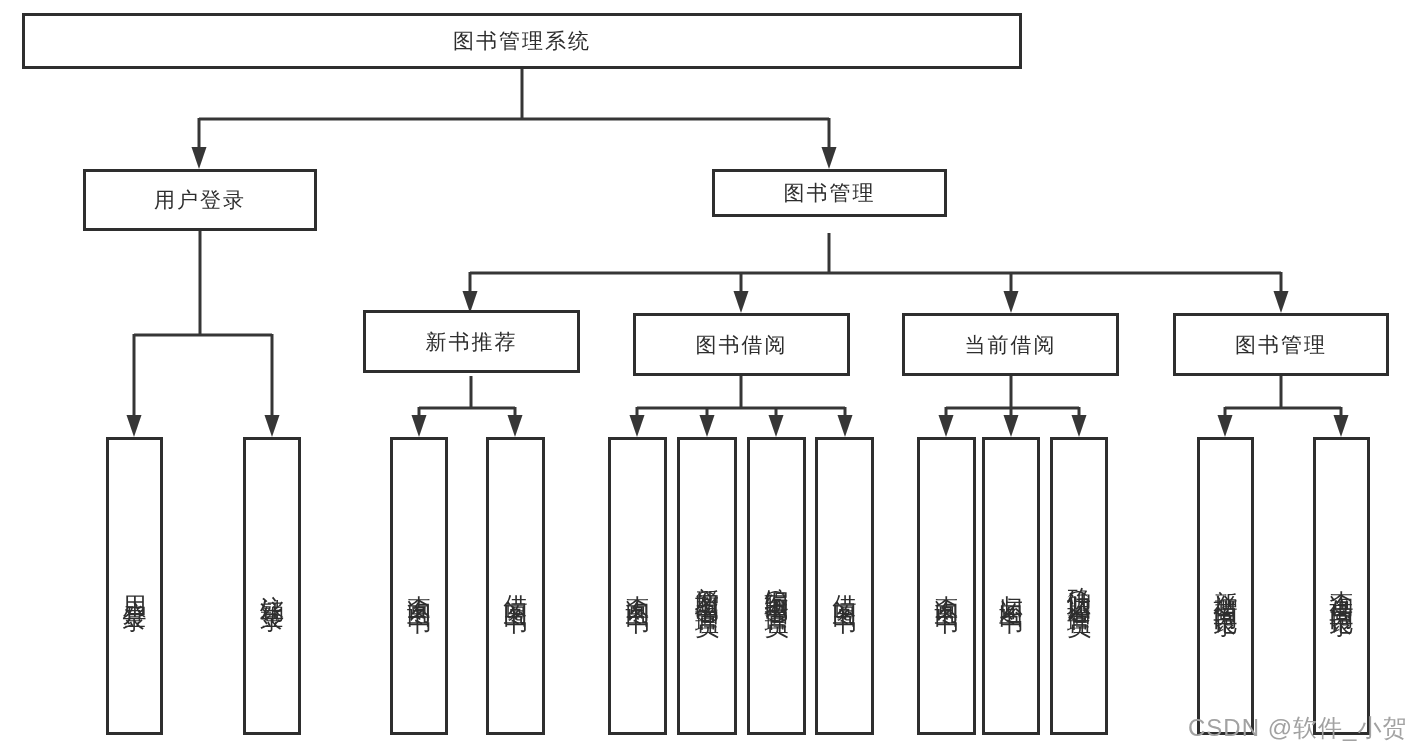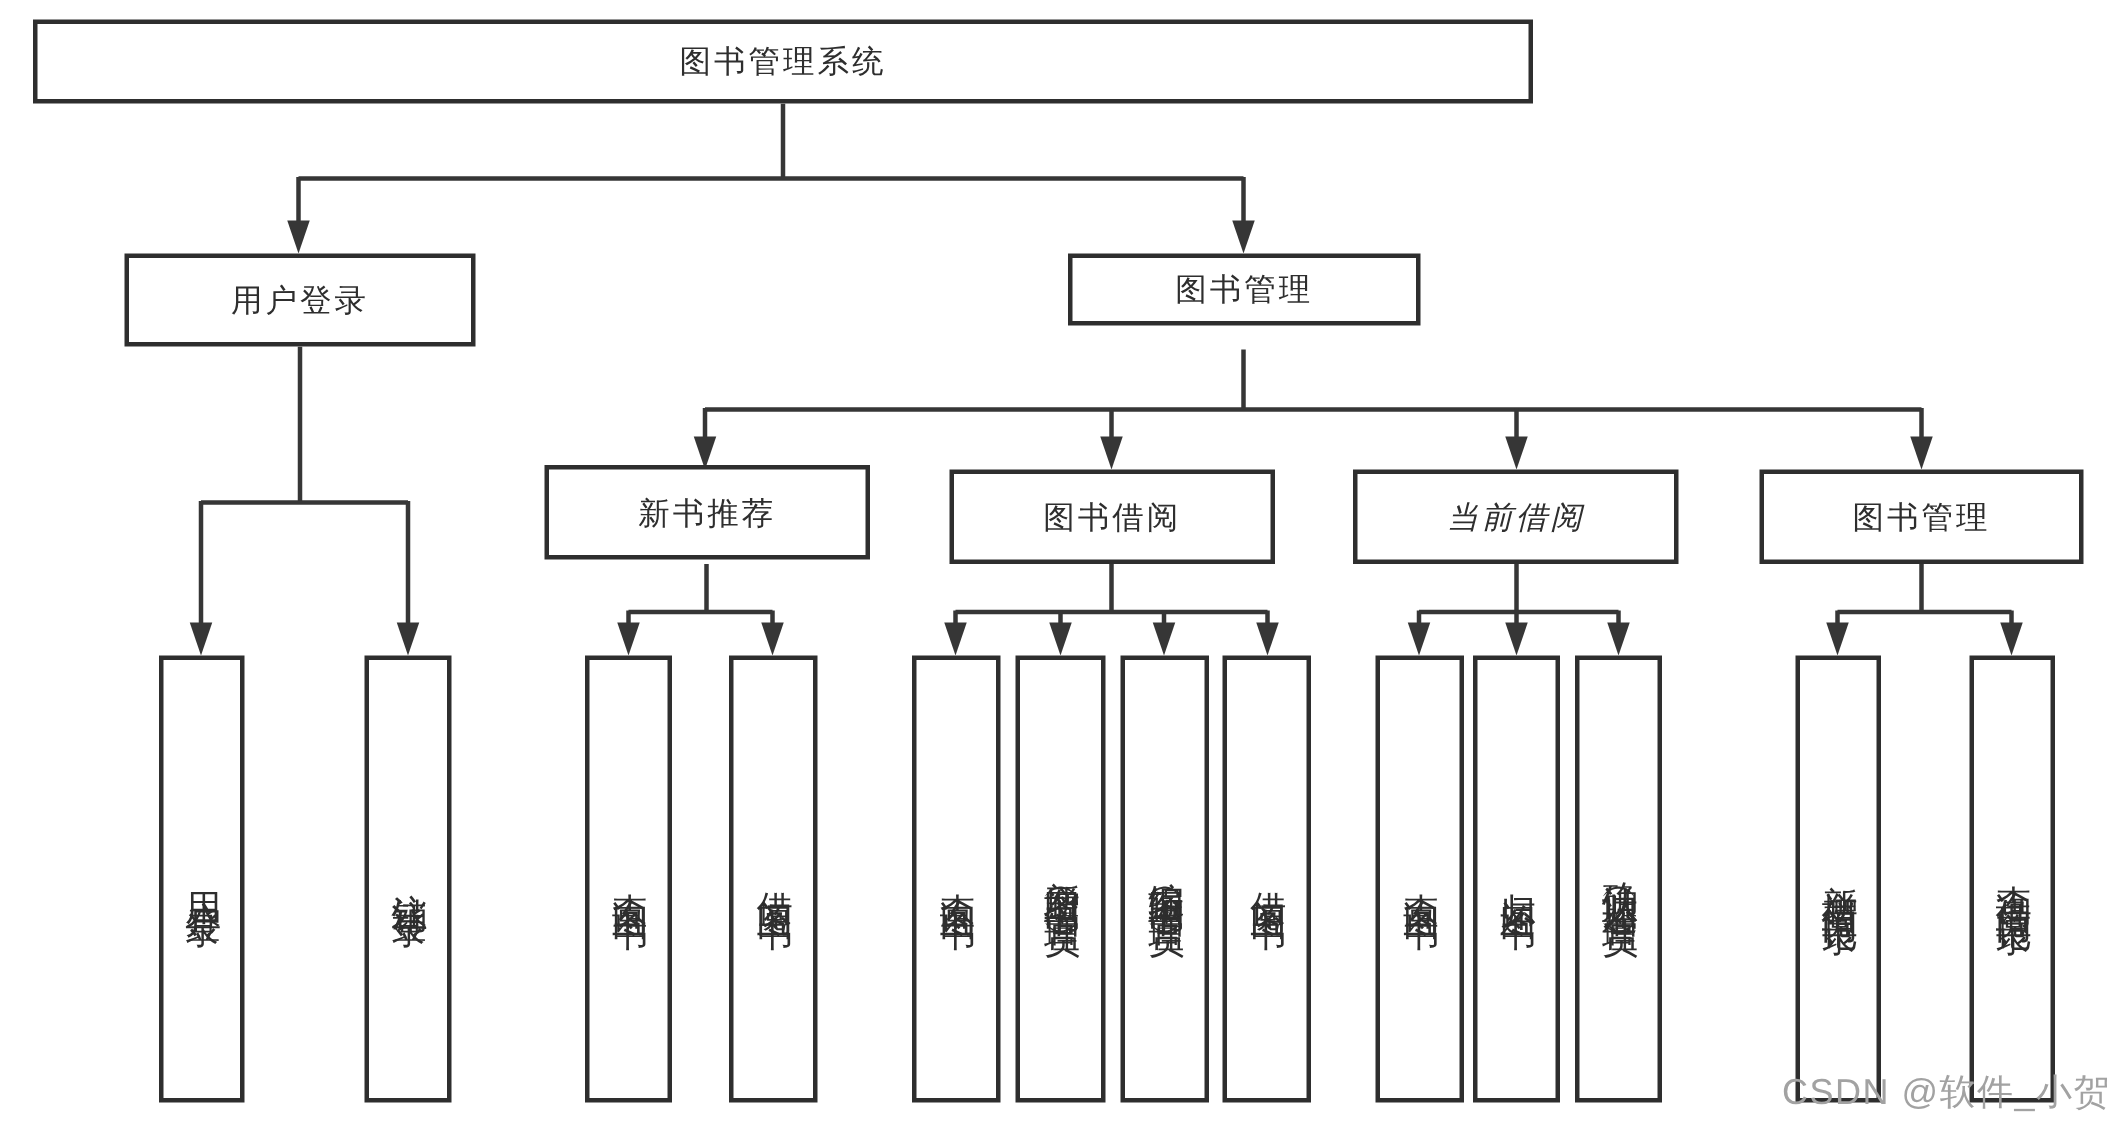--- a/index.html
+++ b/index.html
@@ -38,21 +38,21 @@
     font-size: 24px;
     letter-spacing: 5px;
     line-height: 1;
   }
   
   .n-root   { left: 22px;   top: 13px;  width: 1000px; height: 56px; }
   .n-login  { left: 83px;   top: 169px; width: 234px;  height: 62px; }
   .n-mgmt   { left: 712px;  top: 169px; width: 235px;  height: 48px; }
   .n-newb   { left: 363px;  top: 310px; width: 217px;  height: 63px; }
   .n-bor    { left: 633px;  top: 313px; width: 217px;  height: 63px; font-family: Liberation Serif, serif; }
-  .n-cur    { left: 902px;  top: 313px; width: 217px;  height: 63px; font-style: italic; }
+  .n-cur    { left: 902px;  top: 313px; width: 217px;  height: 63px; }
   .n-rec    { left: 1173px; top: 313px; width: 216px;  height: 63px; }
   
   .leaf { top: 437px; height: 298px; }
   .v1  { left: 106px;  width: 57px; }
   .v2  { left: 243px;  width: 58px; }
   .v3  { left: 390px;  width: 58px; }
   .v4  { left: 486px;  width: 59px; }
   .v5  { left: 608px;  width: 59px; }
   .v6  { left: 677px;  width: 60px; letter-spacing: 4px; }
   .v7  { left: 747px;  width: 59px; letter-spacing: 4px; }

